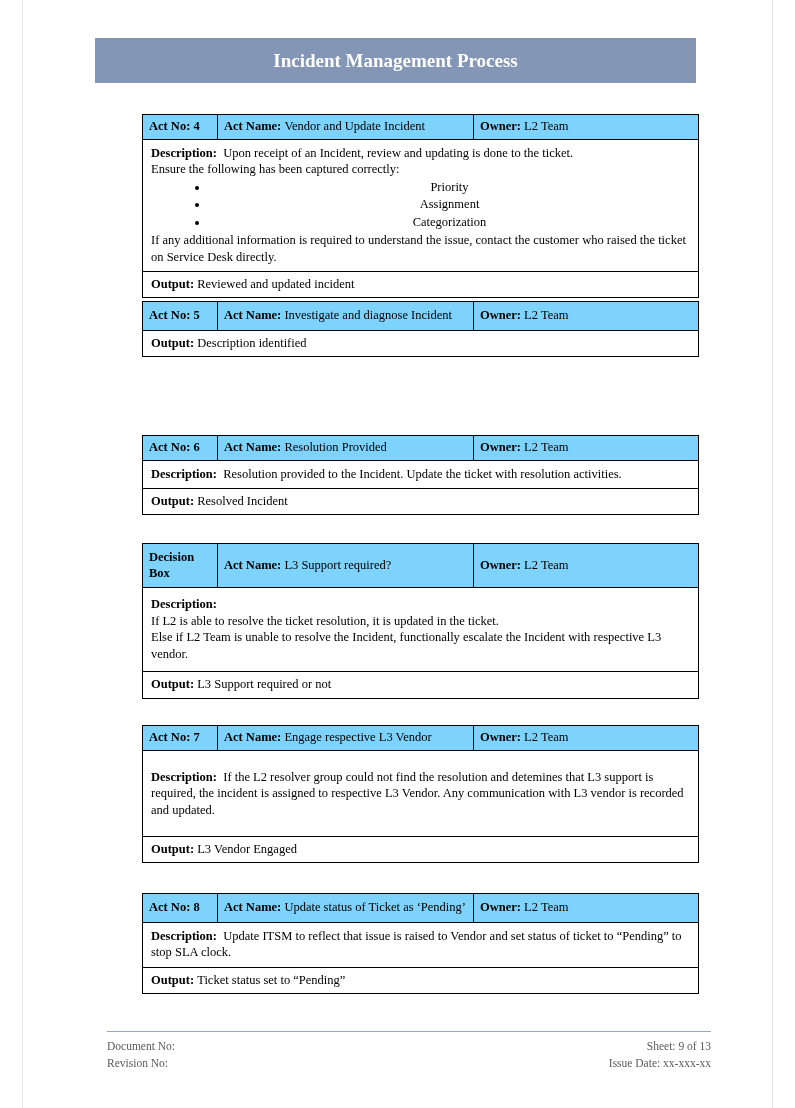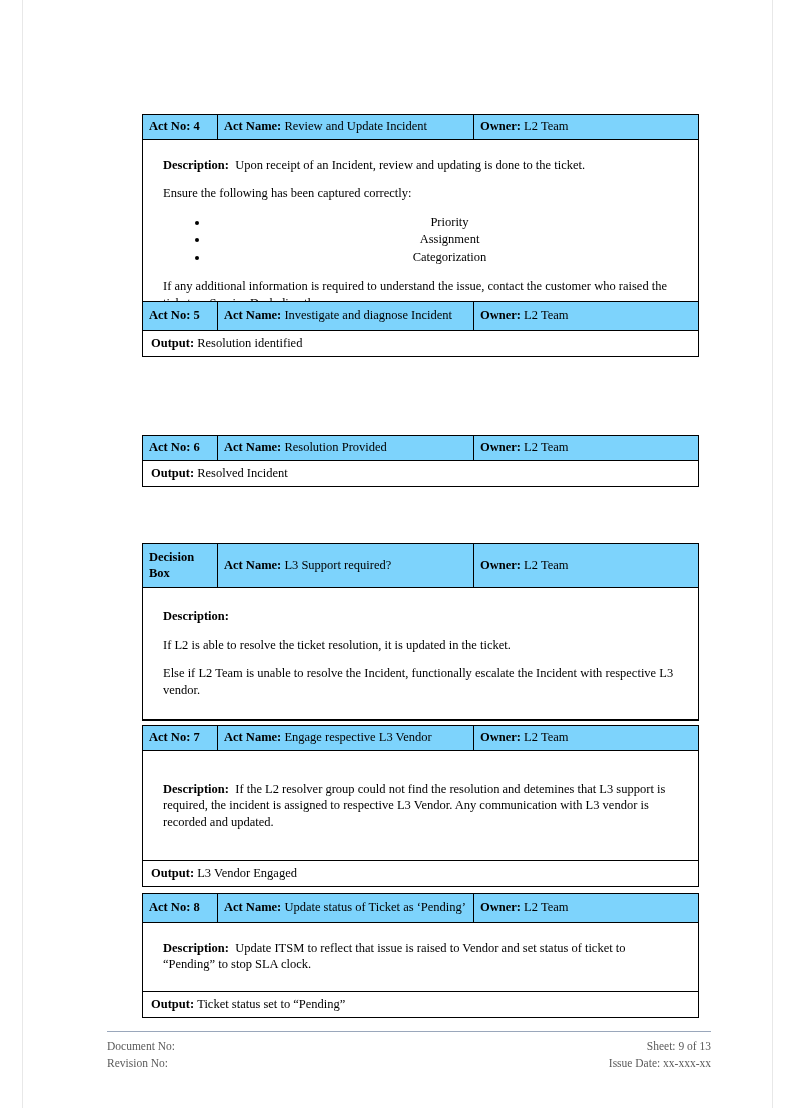--- a/index.html
+++ b/index.html
@@ -93,21 +93,21 @@
   }
   .lbl { font-weight: bold; }
   .val { font-weight: normal; }
 
   .desc-row {
     padding: 5px 8px 6px 8px;
     font-size: 12.5px;
     line-height: 1.32;
     border-bottom: 1.5px solid #000;
   }
-  .desc-row p { margin: 12px; }
+  .desc-row p { margin: 0; }
   .desc-row ul {
     margin: 1px 0 1px 0;
     padding-left: 58px;
     list-style-type: disc;
     text-align: center;
   }
   .desc-row ul li { margin: 0; padding: 0 0 1px 0; }
   .out-row {
     padding: 4px 8px 5px 8px;
     font-size: 12.5px;
@@ -139,28 +139,31 @@
   .footer .col { line-height: 1.45; }
   .footer .right { text-align: right; }
 </style>
 </head>
 <body>
 
 <div class="page">
   <div class="page-border-left"></div>
   <div class="page-border-right"></div>
 
+  <div class="title-banner">
+    <span class="title-text">Incident Management Process</span>
+  </div>
 
   <div class="act-table" style="top:114px;">
     <div class="act-header-row">
       <div class="cell c-actno">
         <span class="lbl">Act No:</span>&nbsp;<span class="lbl">4</span>
       </div>
       <div class="cell c-actname">
-        <span class="lbl">Act Name:</span>&nbsp;<span class="val">Review and Update Incident</span>
+        <span class="lbl">Act Name:</span>&nbsp;<span class="val">Vendor and Update Incident</span>
       </div>
       <div class="cell c-owner">
         <span class="lbl">Owner:</span>&nbsp;<span class="val">L2 Team</span>
       </div>
     </div>
     <div class="desc-row">
       <p><span class="lbl">Description:</span>&nbsp;&nbsp;<span>Upon receipt of an Incident, review and updating is done to the ticket.</span></p>
       <p><span>Ensure the following has been captured correctly:</span></p>
       <ul>
         <li>Priority</li>
@@ -180,35 +183,38 @@
         <span class="lbl">Act No:</span>&nbsp;<span class="lbl">5</span>
       </div>
       <div class="cell c-actname">
         <span><span class="lbl">Act Name:</span>&nbsp;<span class="val">Investigate and diagnose Incident</span></span>
       </div>
       <div class="cell c-owner">
         <span class="lbl">Owner:</span>&nbsp;<span class="val">L2 Team</span>
       </div>
     </div>
     <div class="out-row">
-      <span class="lbl">Output:</span>&nbsp;<span class="val">Resolution identified</span>
+      <span class="lbl">Output:</span>&nbsp;<span class="val">Description identified</span>
     </div>
   </div>
 
   <div class="act-table" style="top:435px;">
     <div class="act-header-row">
       <div class="cell c-actno">
         <span class="lbl">Act No:</span>&nbsp;<span class="lbl">6</span>
       </div>
       <div class="cell c-actname">
         <span class="lbl">Act Name:</span>&nbsp;<span class="val">Resolution Provided</span>
       </div>
       <div class="cell c-owner">
         <span class="lbl">Owner:</span>&nbsp;<span class="val">L2 Team</span>
       </div>
+    </div>
+    <div class="desc-row">
+      <p><span class="lbl">Description:</span>&nbsp;&nbsp;<span>Resolution provided to the Incident. Update the ticket with resolution activities.</span></p>
     </div>
     <div class="out-row">
       <span class="lbl">Output:</span>&nbsp;<span class="val">Resolved Incident</span>
     </div>
   </div>
 
   <div class="act-table" style="top:543px;">
     <div class="act-header-row tall-header">
       <div class="cell c-actno">
         <span class="lbl">Decision Box</span>
@@ -218,20 +224,23 @@
       </div>
       <div class="cell c-owner">
         <span class="lbl">Owner:</span>&nbsp;<span class="val">L2 Team</span>
       </div>
     </div>
     <div class="desc-row" style="padding-top:8px;padding-bottom:9px;">
       <p><span class="lbl">Description:</span></p>
       <p><span> If L2 is able to resolve the ticket resolution, it is updated in the ticket.</span></p>
       <p><span>Else if L2 Team is unable to resolve the Incident, functionally escalate the Incident with respective L3 vendor.</span></p>
     </div>
+    <div class="out-row">
+      <span class="lbl">Output:</span>&nbsp;<span class="val">L3 Support required or not</span>
+    </div>
   </div>
 
   <div class="act-table" style="top:725px;">
     <div class="act-header-row">
       <div class="cell c-actno">
         <span class="lbl">Act No:</span>&nbsp;<span class="lbl">7</span>
       </div>
       <div class="cell c-actname">
         <span class="lbl">Act Name:</span>&nbsp;<span class="val">Engage respective L3 Vendor</span>
       </div>

